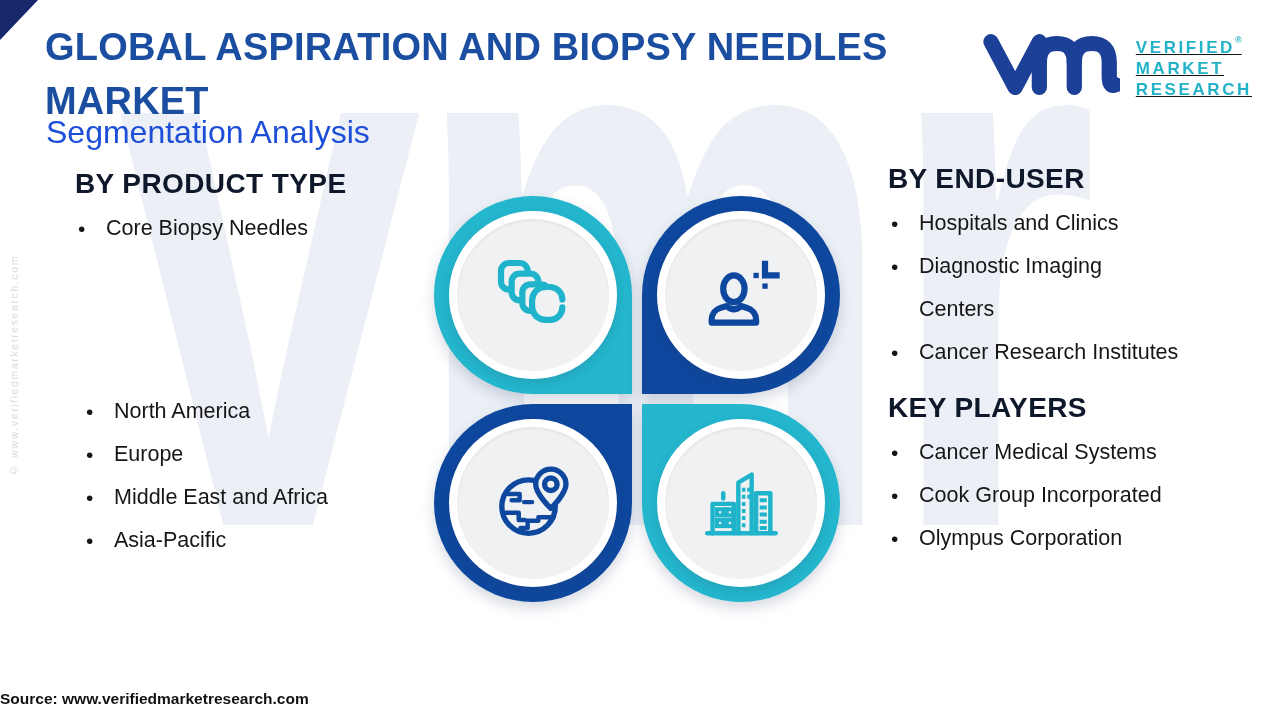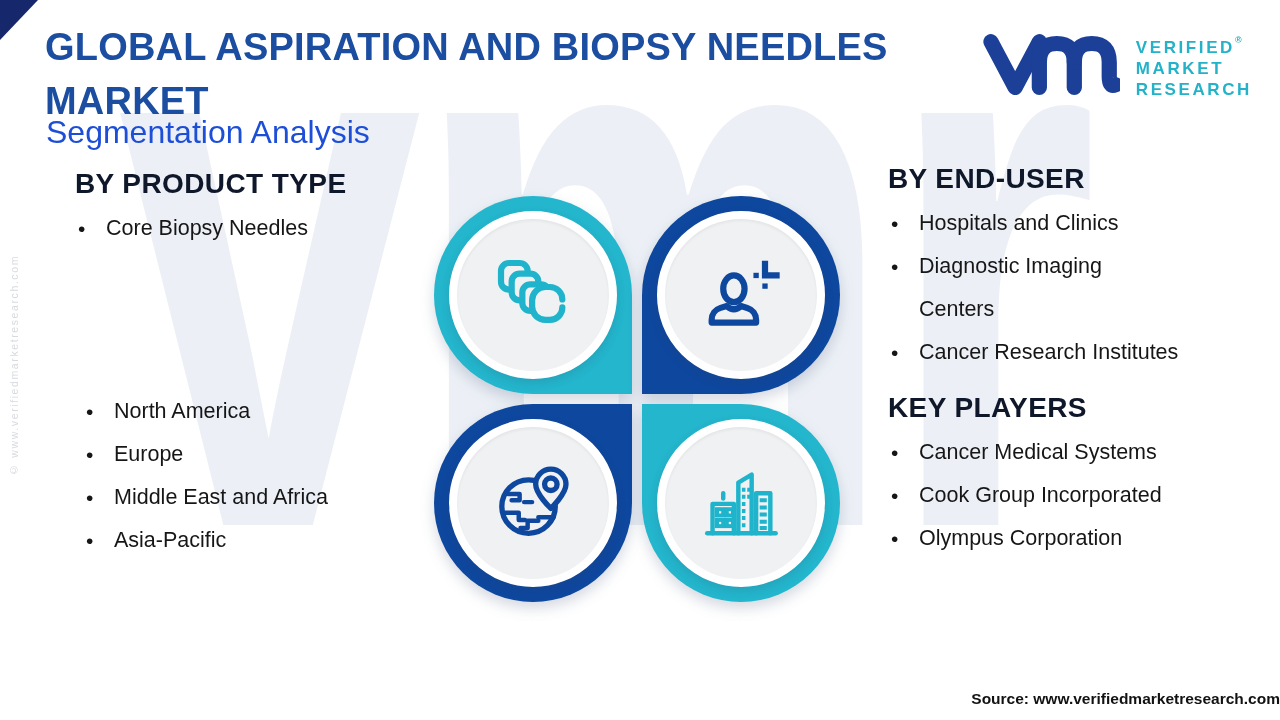--- a/index.html
+++ b/index.html
@@ -28,21 +28,21 @@
   .title {
     position:absolute; left:45px; top:20px; z-index:3;
     font-size:38px; font-weight:bold; color:#1b4da0;
     line-height:1.43; white-space:pre-line; letter-spacing:.2px;
   }
   .subtitle {
     position:absolute; left:46px; top:114px; z-index:3;
     font-size:32px; font-weight:500; color:#1d4ed8;
   }
   
-  .logo { position:absolute; right:28px; top:30px; z-index:3; display:flex; align-items:center; gap:16px; }
+  .logo { position:absolute; right:28px; top:30px; z-index:3; display:flex; align-items:center; gap:16px;text-decoration:underline; }
   .logo-mark svg { display:block; }
   .logo-text { font-size:17px; font-weight:bold; color:#23b2c8; letter-spacing:2.6px; line-height:21px; }
   .logo-text .reg { font-size:9px; vertical-align:10px; letter-spacing:0; color:#23b2c8; }
   
   .section { position:absolute; z-index:3; }
   .section h2 { font-size:28px; font-weight:bold; color:#0f172a; letter-spacing:.4px; margin-bottom:7px; }
   .list { list-style:none; }
   .list li {
     position:relative; padding-left:31px; font-size:21.5px; line-height:43px;
     color:#161616; white-space:pre-line;
@@ -66,21 +66,21 @@
   .quad-inner {
     position:absolute; inset:15px; border-radius:50%;
     background:#f0f1f3; border:8px solid #ffffff;
     box-shadow:0 4px 10px rgba(50,60,90,.16), inset 0 2px 3px rgba(0,0,0,.05);
     display:flex; align-items:center; justify-content:center;
   }
   .quad-inner svg { display:block; }
   
   .source {
     position:absolute; left:0; right:0; bottom:12px; z-index:3;
-    text-align:right; font-size:15.5px; font-weight:600; color:#121212;
+    text-align:left; font-size:15.5px; font-weight:600; color:#121212;
   }
 </style>
 </head>
 <body>
 
 <div class="watermark">vmr</div>
 <div class="side-copyright">© www.verifiedmarketresearch.com</div>
 <div class="corner-tri"></div>
 
 <h1 class="title">GLOBAL ASPIRATION AND BIOPSY NEEDLES

